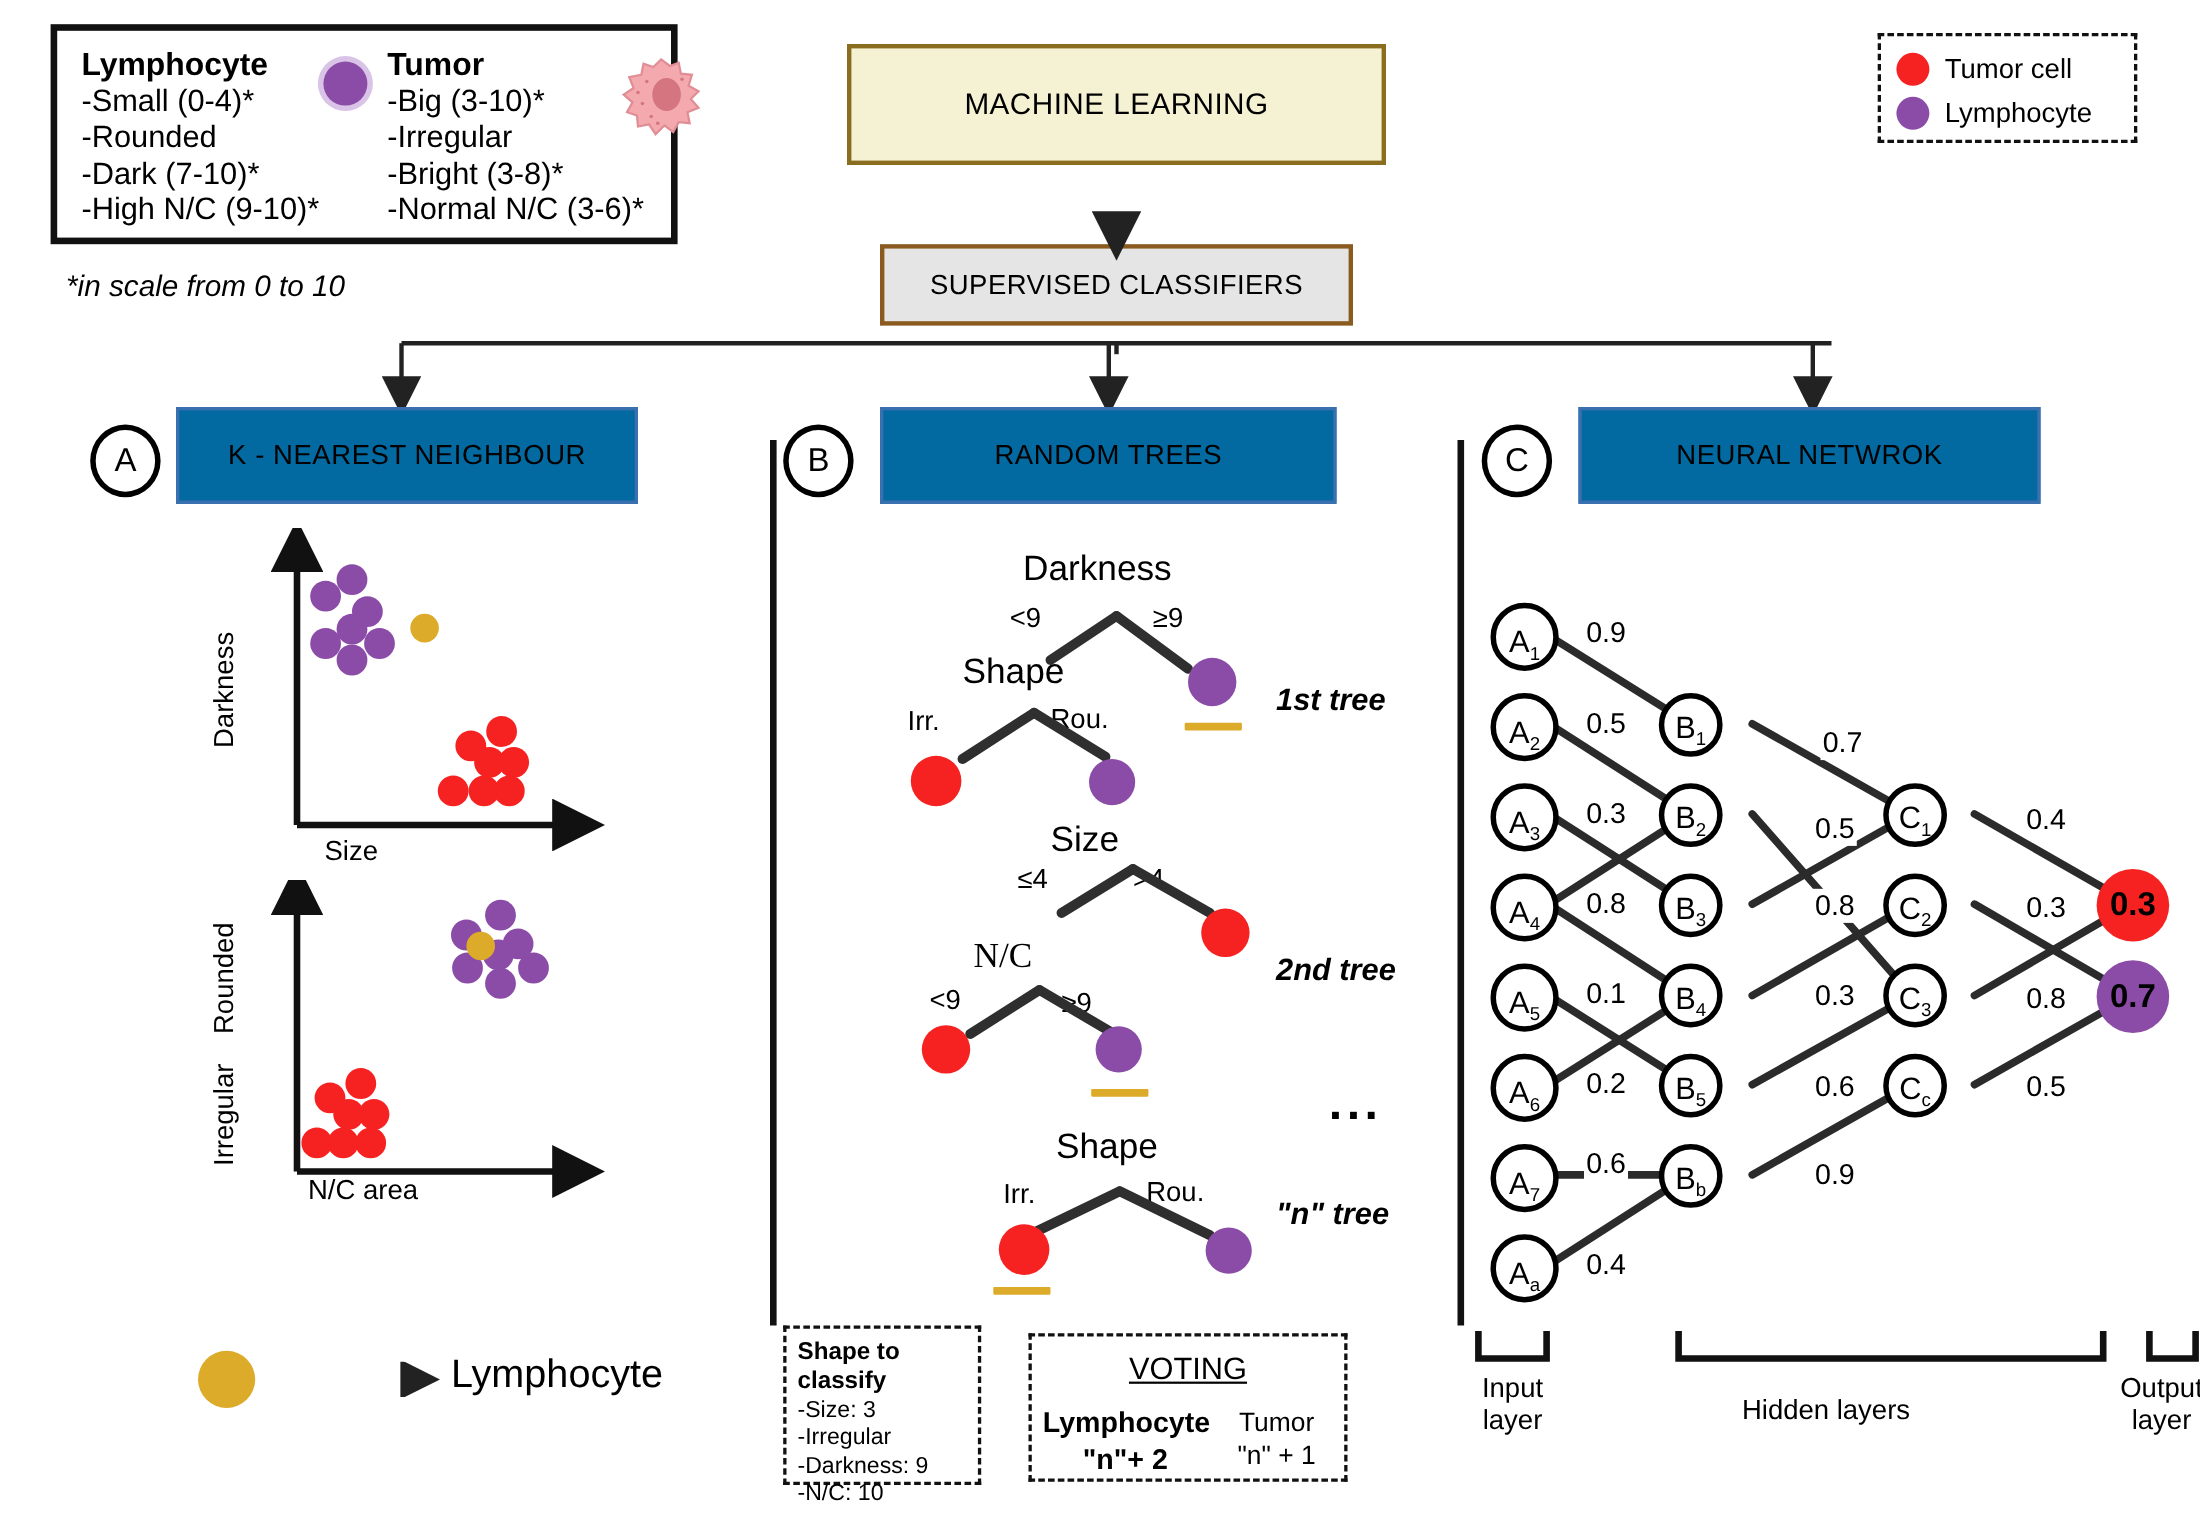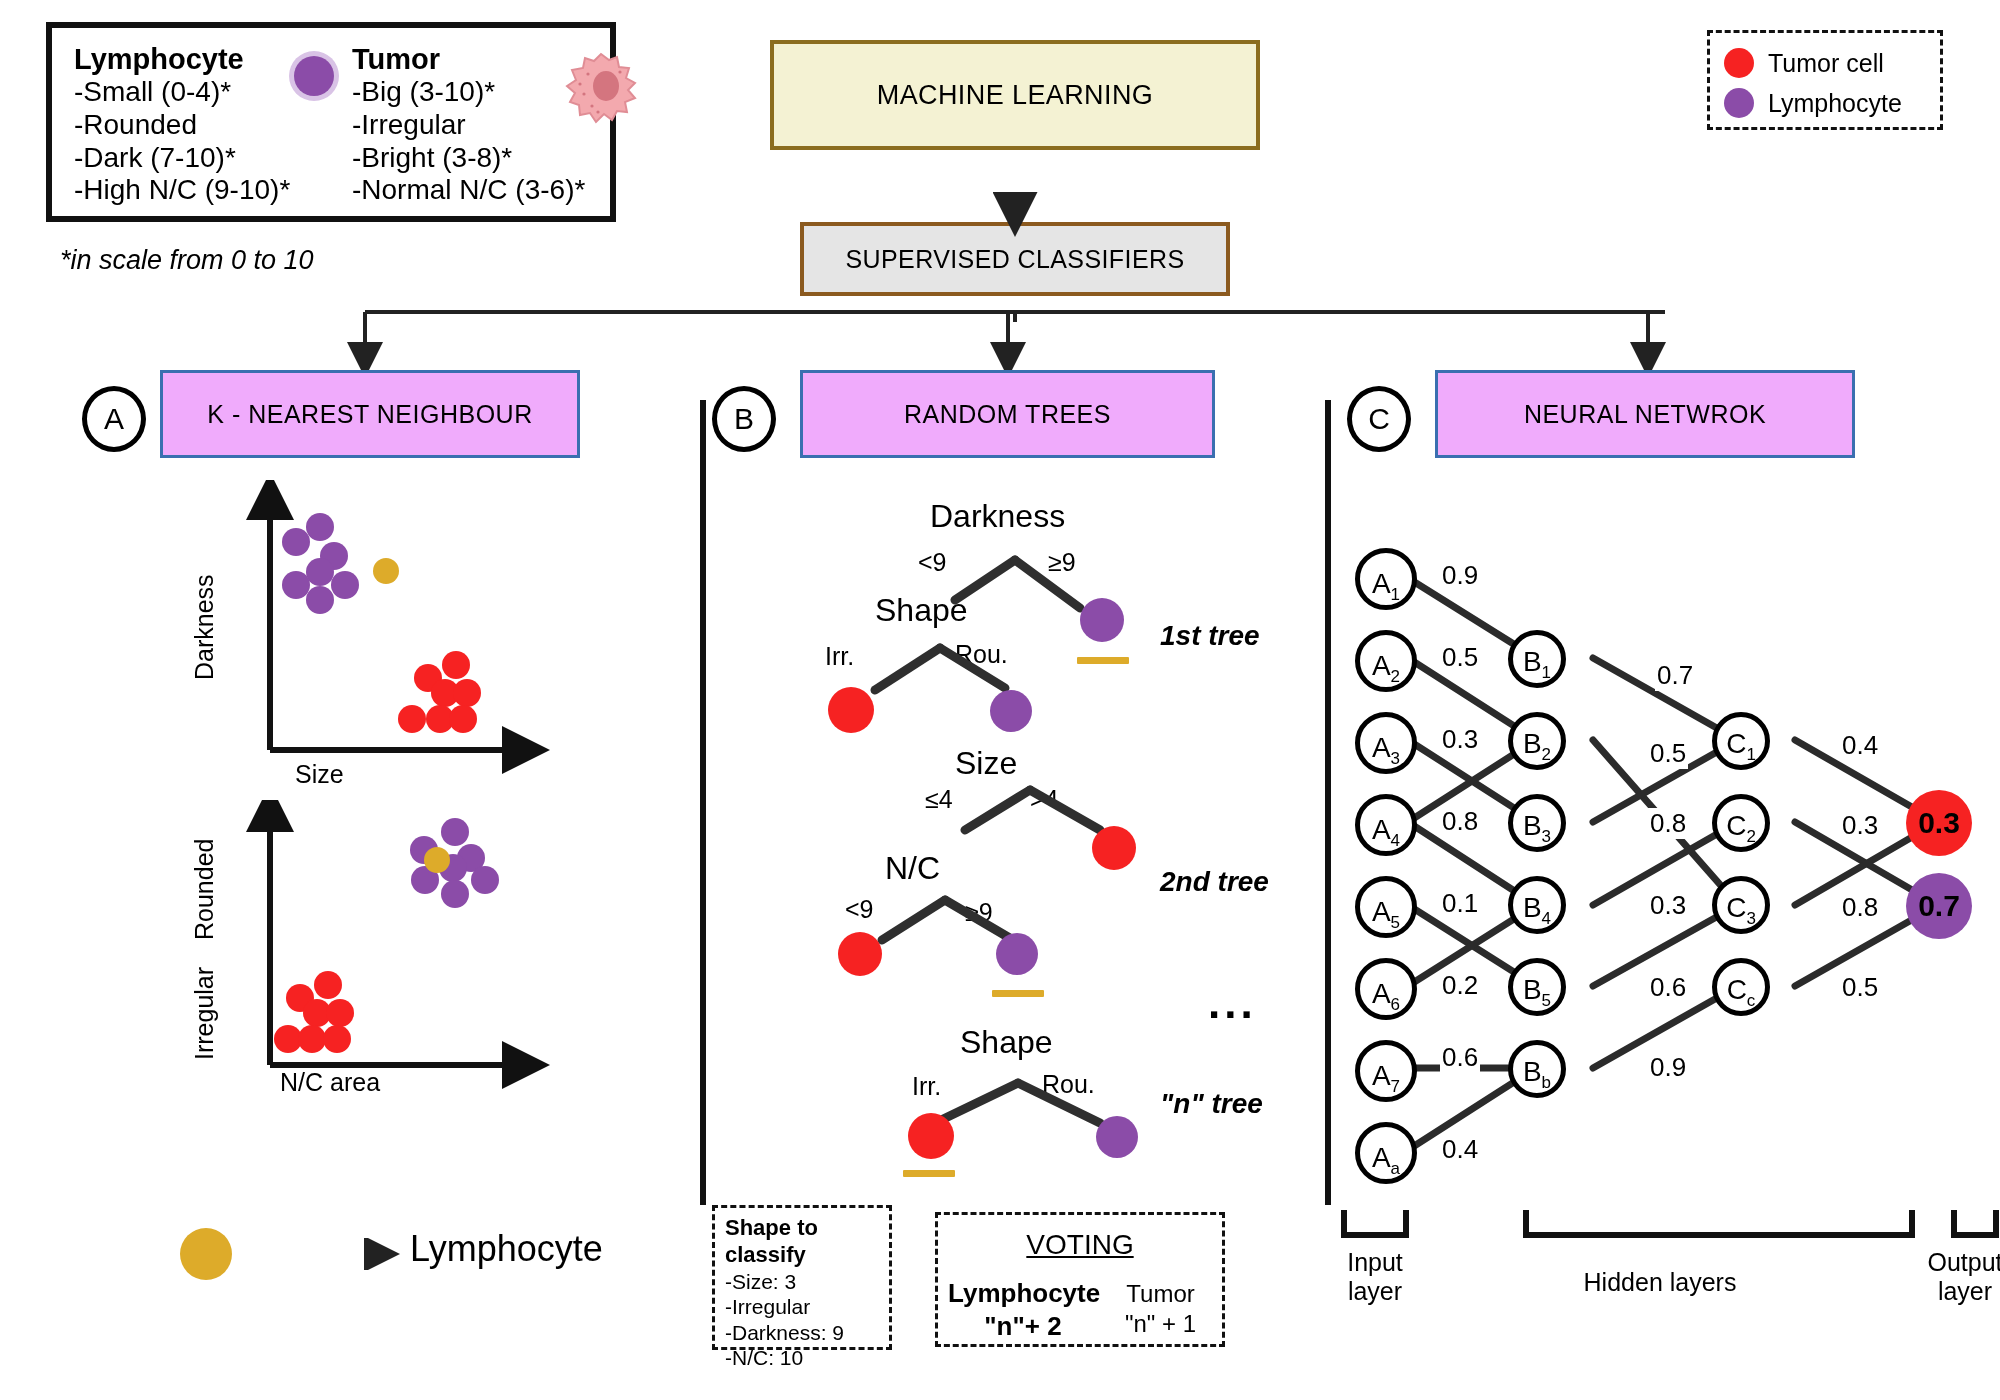--- a/index.html
+++ b/index.html
@@ -31,21 +31,21 @@
   
   #ml-box{left:770px;top:40px;width:490px;height:110px;
      background:#f4f2d3;border:4px solid #8b6d1f;box-sizing:border-box;
      display:flex;align-items:center;justify-content:center;}
   #ml-box span{font-size:27px;letter-spacing:.4px;}
   #sc-box{left:800px;top:222px;width:430px;height:74px;
      background:#e5e5e5;border:4px solid #8b5a1f;box-sizing:border-box;
      display:flex;align-items:center;justify-content:center;}
   #sc-box span{font-size:25px;letter-spacing:.4px;}
 
-  .sec-box{height:88px;background:#f0abfc;border:3px solid #3a6fb0;
+  .sec-box{height:88px;background:#0369a1;border:3px solid #3a6fb0;
      box-sizing:border-box;display:flex;align-items:center;justify-content:center;}
   .sec-box span{font-size:25px;letter-spacing:.5px;}
   #knn-box{left:160px;top:370px;width:420px;}
   #rt-box{left:800px;top:370px;width:415px;}
   #nn-box{left:1435px;top:370px;width:420px;}
 
   .circ-label{width:54px;height:56px;border:5px solid #000;border-radius:50%;
      display:flex;align-items:center;justify-content:center;
      font-size:30px;background:#fff;}
   #lbl-a{left:82px;top:386px;}
@@ -263,21 +263,21 @@
 </svg>
 <div class="abs dot purple" style="left:1080px;top:598px;width:44px;height:44px;"></div>
 <div class="abs gold-bar" style="left:1077px;top:657px;width:52px;"></div>
 <div class="abs dot red" style="left:828px;top:687px;width:46px;height:46px;"></div>
 <div class="abs dot purple" style="left:990px;top:690px;width:42px;height:42px;"></div>
 <div class="abs tree-name" style="left:1160px;top:620px;">1st tree</div>
 
 <div class="abs tree-node" style="left:955px;top:745px;">Size</div>
 <div class="abs tree-edge" style="left:925px;top:785px;">≤4</div>
 <div class="abs tree-edge" style="left:1030px;top:785px;">&gt;4</div>
-<div class="abs tree-node" style="left:885px;top:850px;">N/C</div>
+<div class="abs tree-node" style="left:885px;top:850px;font-family:Liberation Serif, serif;">N/C</div>
 <div class="abs tree-edge" style="left:845px;top:895px;">&lt;9</div>
 <div class="abs tree-edge" style="left:965px;top:898px;">≥9</div>
 <svg class="abs" style="left:800px;top:775px;width:420px;height:210px;">
   <path d="M230,15 L165,55" stroke="#2f2f2f" stroke-width="9" fill="none" stroke-linecap="round"></path>
   <path d="M230,15 L300,55" stroke="#2f2f2f" stroke-width="9" fill="none" stroke-linecap="round"></path>
   <path d="M145,125 L82,165" stroke="#2f2f2f" stroke-width="9" fill="none" stroke-linecap="round"></path>
   <path d="M145,125 L213,165" stroke="#2f2f2f" stroke-width="9" fill="none" stroke-linecap="round"></path>
 </svg>
 <div class="abs dot red" style="left:1092px;top:826px;width:44px;height:44px;"></div>
 <div class="abs dot red" style="left:838px;top:932px;width:44px;height:44px;"></div>

